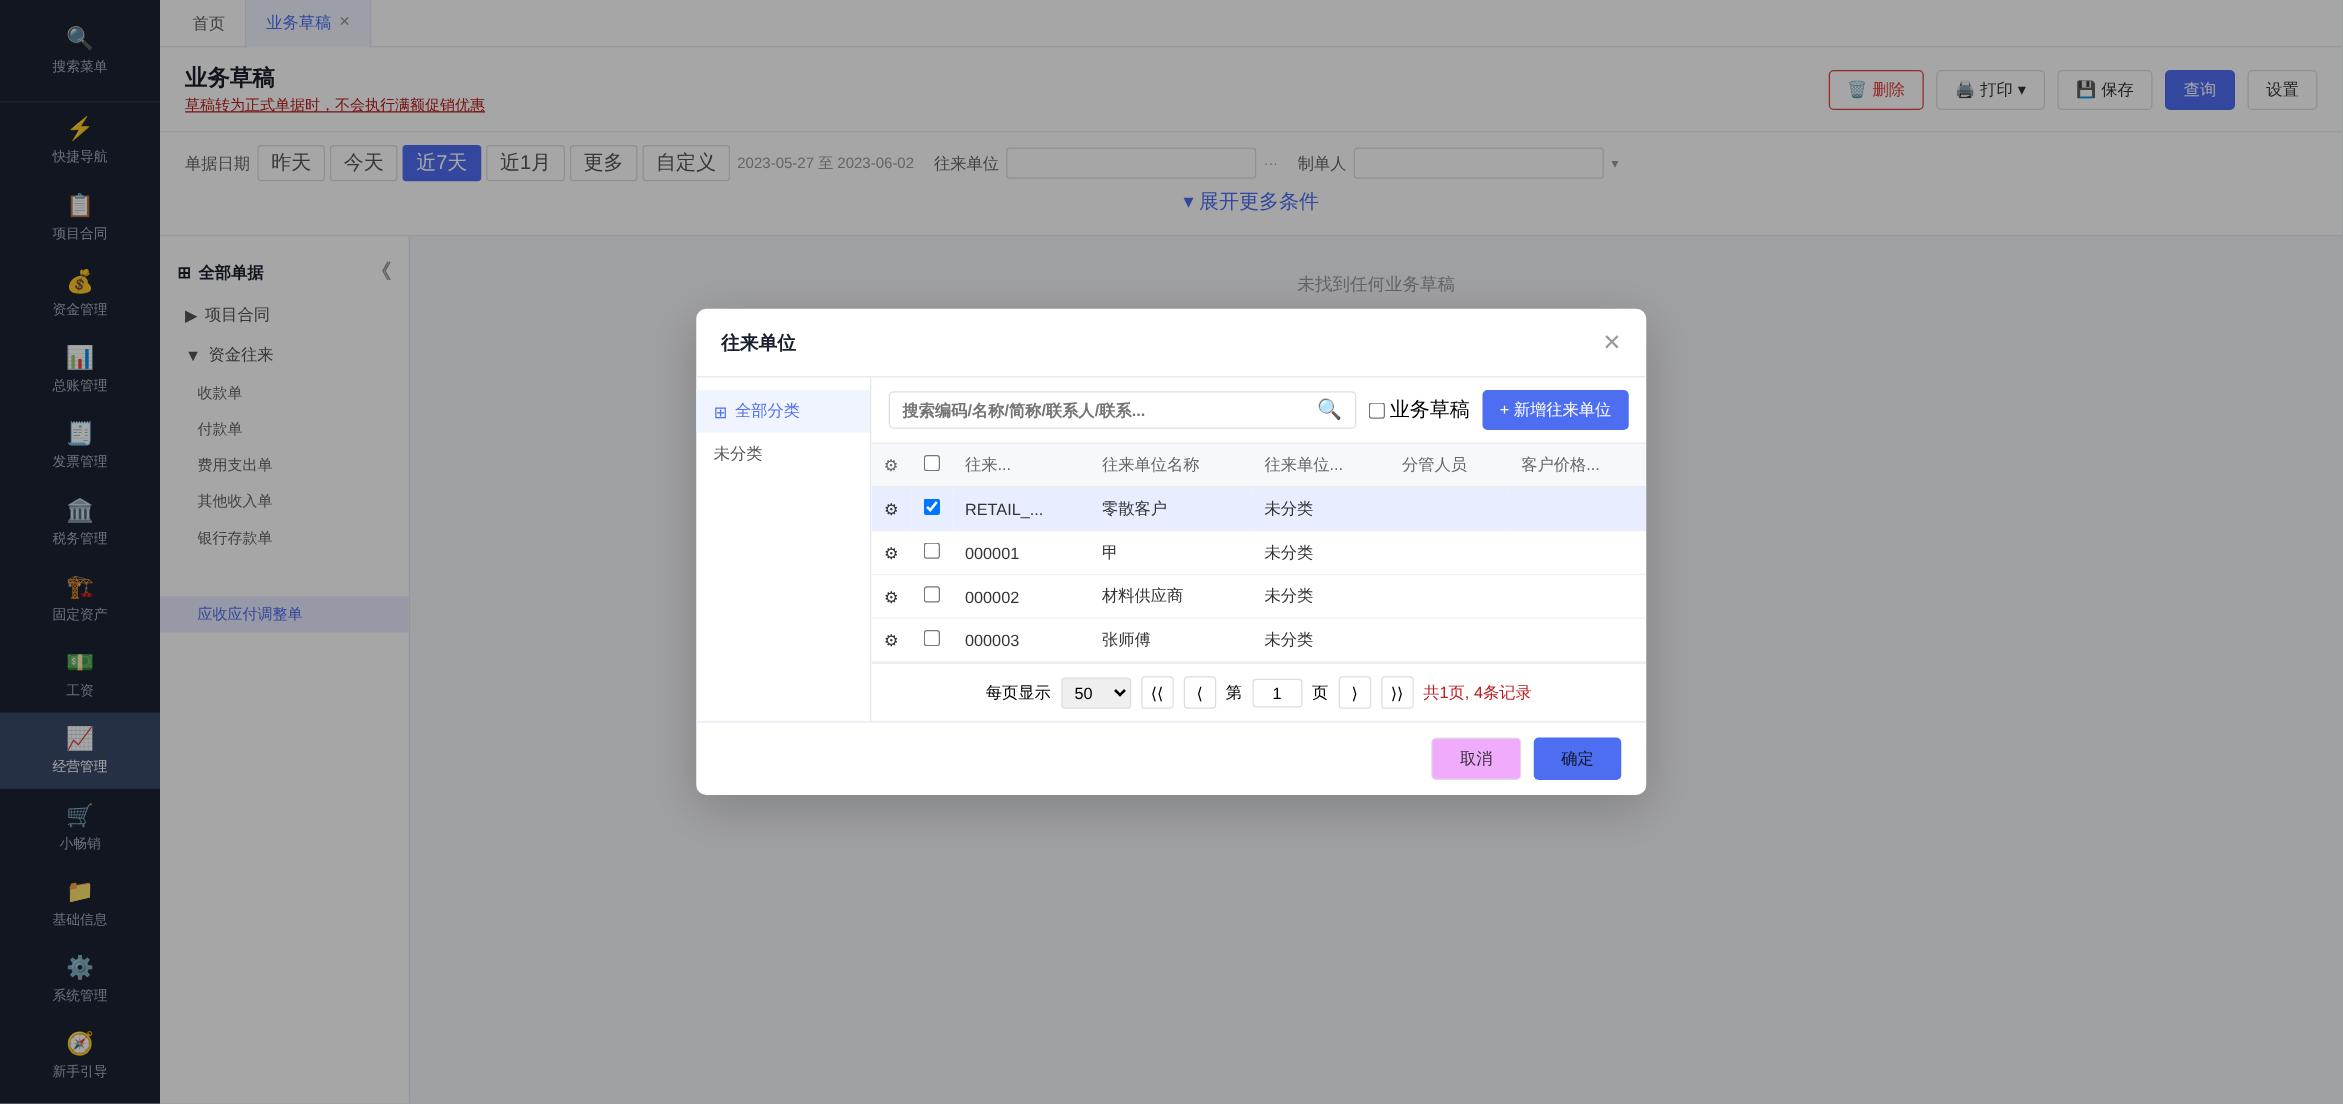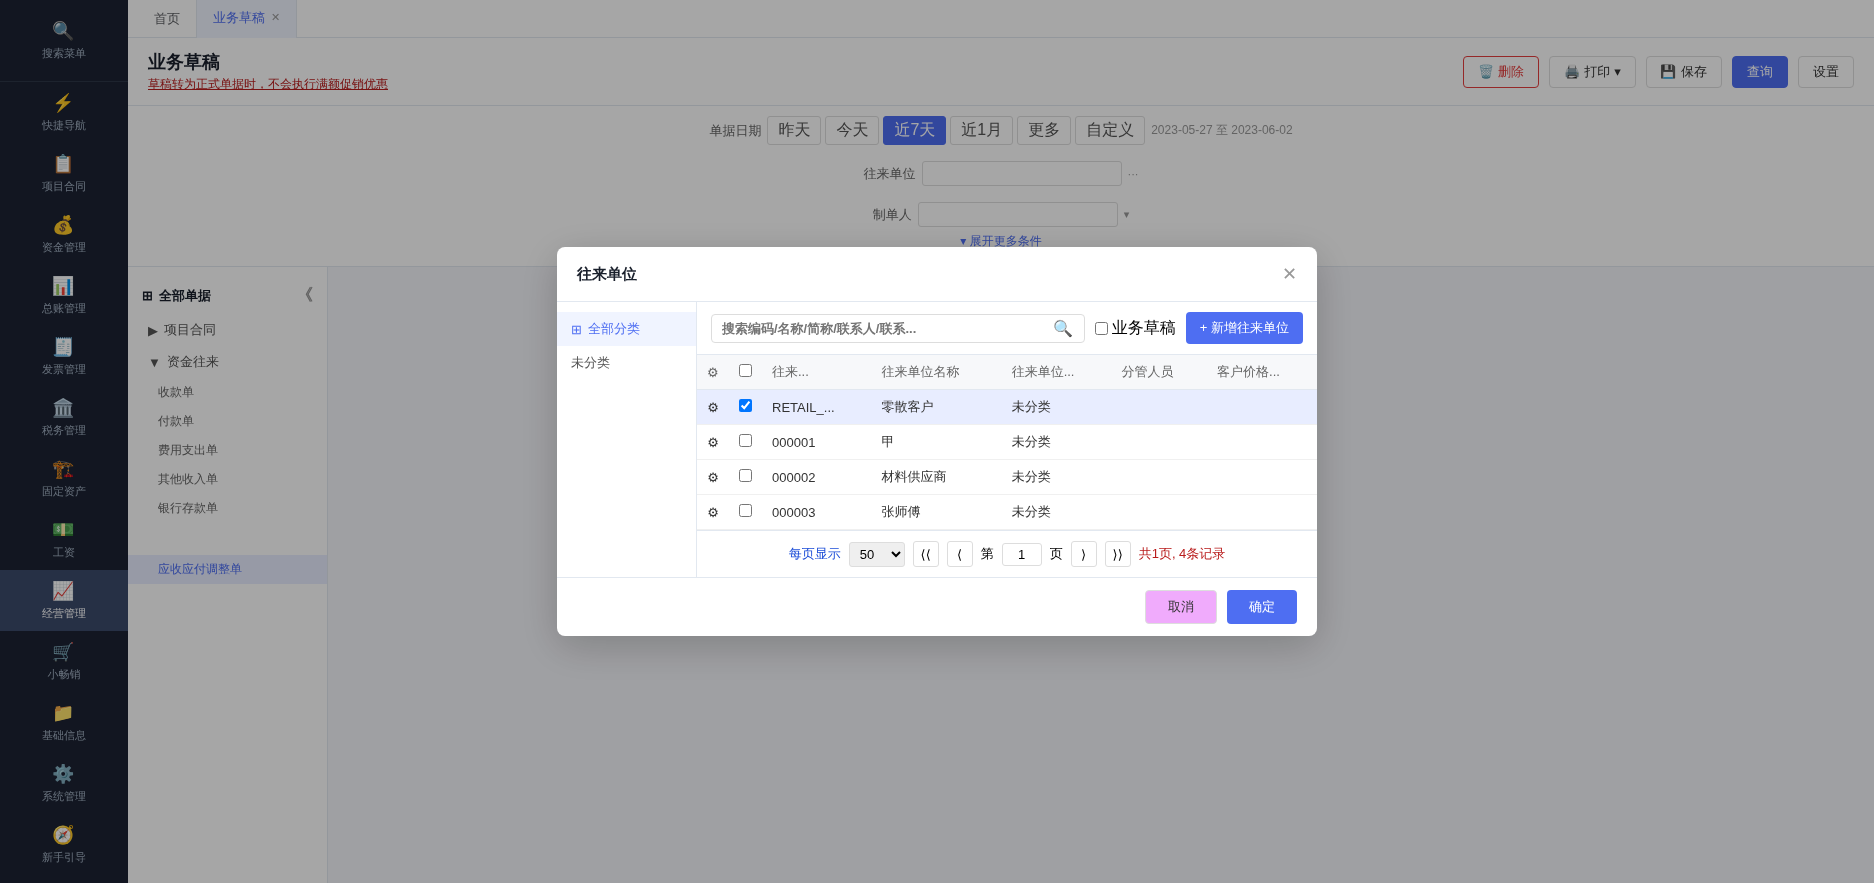--- a/index.html
+++ b/index.html
@@ -90,35 +90,35 @@
     }
     .btn-action.primary { background: #4e6ef2; color: #fff; border-color: #4e6ef2; }
     .btn-danger { color: #e53e3e; border-color: #e53e3e; background: #fff; }
 
     
     .filter-bar {
       background: #fff;
       padding: 10px 20px;
       border-bottom: 1px solid #e2e8f0;
     }
-    .filter-row { display: flex; align-items: center; gap: 16px; flex-wrap: wrap; flex-direction: column; }
+    .filter-row { display: flex; align-items: center; gap: 16px; flex-wrap: wrap; }
     .filter-item { display: flex; align-items: center; gap: 6px; font-size: 13px; color: #555; }
     .filter-label { color: #666; white-space: nowrap; }
     .date-btns { display: flex; gap: 4px; }
     .date-btn {
       padding: 3px 10px; font-size: 16px; border-radius: 3px;
       border: 1px solid #ddd; background: #fff; cursor: pointer; color: #555;
     }
     .date-btn.active { background: #4e6ef2; color: #fff; border-color: #4e6ef2; }
     .filter-input {
       border: 1px solid #ddd; border-radius: 3px; padding: 4px 10px;
       font-size: 13px; color: #333; min-width: 200px;
     }
     .expand-row {
-      text-align: center; padding: 6px; font-size: 12px; color: #4e6ef2; cursor: pointer;
+      text-align: center; padding: 6px; font-size: 16px; color: #4e6ef2; cursor: pointer;
     }
 
     
     .content-area {
       display: flex;
       flex: 1;
       overflow: hidden;
     }
 
     
@@ -229,21 +229,21 @@
     .dialog-table td {
       padding: 8px 10px; border-bottom: 1px solid #f0f0f0; color: #333;
     }
     .dialog-table tr.selected td { background: #e8edff; }
 
     
     .dialog-pagination {
       display: flex; align-items: center; justify-content: center;
       padding: 10px 14px; border-top: 1px solid #e2e8f0; gap: 8px; font-size: 13px;
     }
-    .page-size-label { color: #1d4ed8; font-family: Liberation Mono, monospace; }
+    .page-size-label { color: #000000; font-family: Liberation Mono, monospace; }
     .page-size-select {
       border: 1px solid #ddd; border-radius: 3px; padding: 3px 6px; font-size: 13px;
     }
     .page-nav-btn {
       width: 26px; height: 26px; border: 1px solid #ddd; background: #fff;
       border-radius: 3px; cursor: pointer; font-size: 13px;
       display: flex; align-items: center; justify-content: center;
     }
     .page-nav-btn:disabled { color: #ccc; cursor: default; }
     .page-input {
@@ -256,21 +256,21 @@
     .dialog-footer {
       display: flex; justify-content: flex-end; padding: 12px 20px;
       gap: 10px; border-top: 1px solid #e2e8f0;
     }
     .btn-cancel {
       padding: 7px 22px; border: 1px solid #ddd; border-radius: 4px;
       background: #f0abfc; font-size: 13px; cursor: pointer; color: #333;
     }
     .btn-confirm {
       padding: 7px 22px; border: none; border-radius: 4px;
-      background: #4e6ef2; color: #ffffff; font-size: 13px; cursor: pointer;
+      background: #4e6ef2; color: #0f172a; font-size: 13px; cursor: pointer;
     }
 
     
     .dialog-table-wrap::-webkit-scrollbar { height: 6px; width: 6px; }
     .dialog-table-wrap::-webkit-scrollbar-thumb { background: #ccc; border-radius: 3px; }
 
     .col-icon { width: 32px; text-align: center; }
     .col-check { width: 32px; text-align: center; }
   </style>
 </head>

